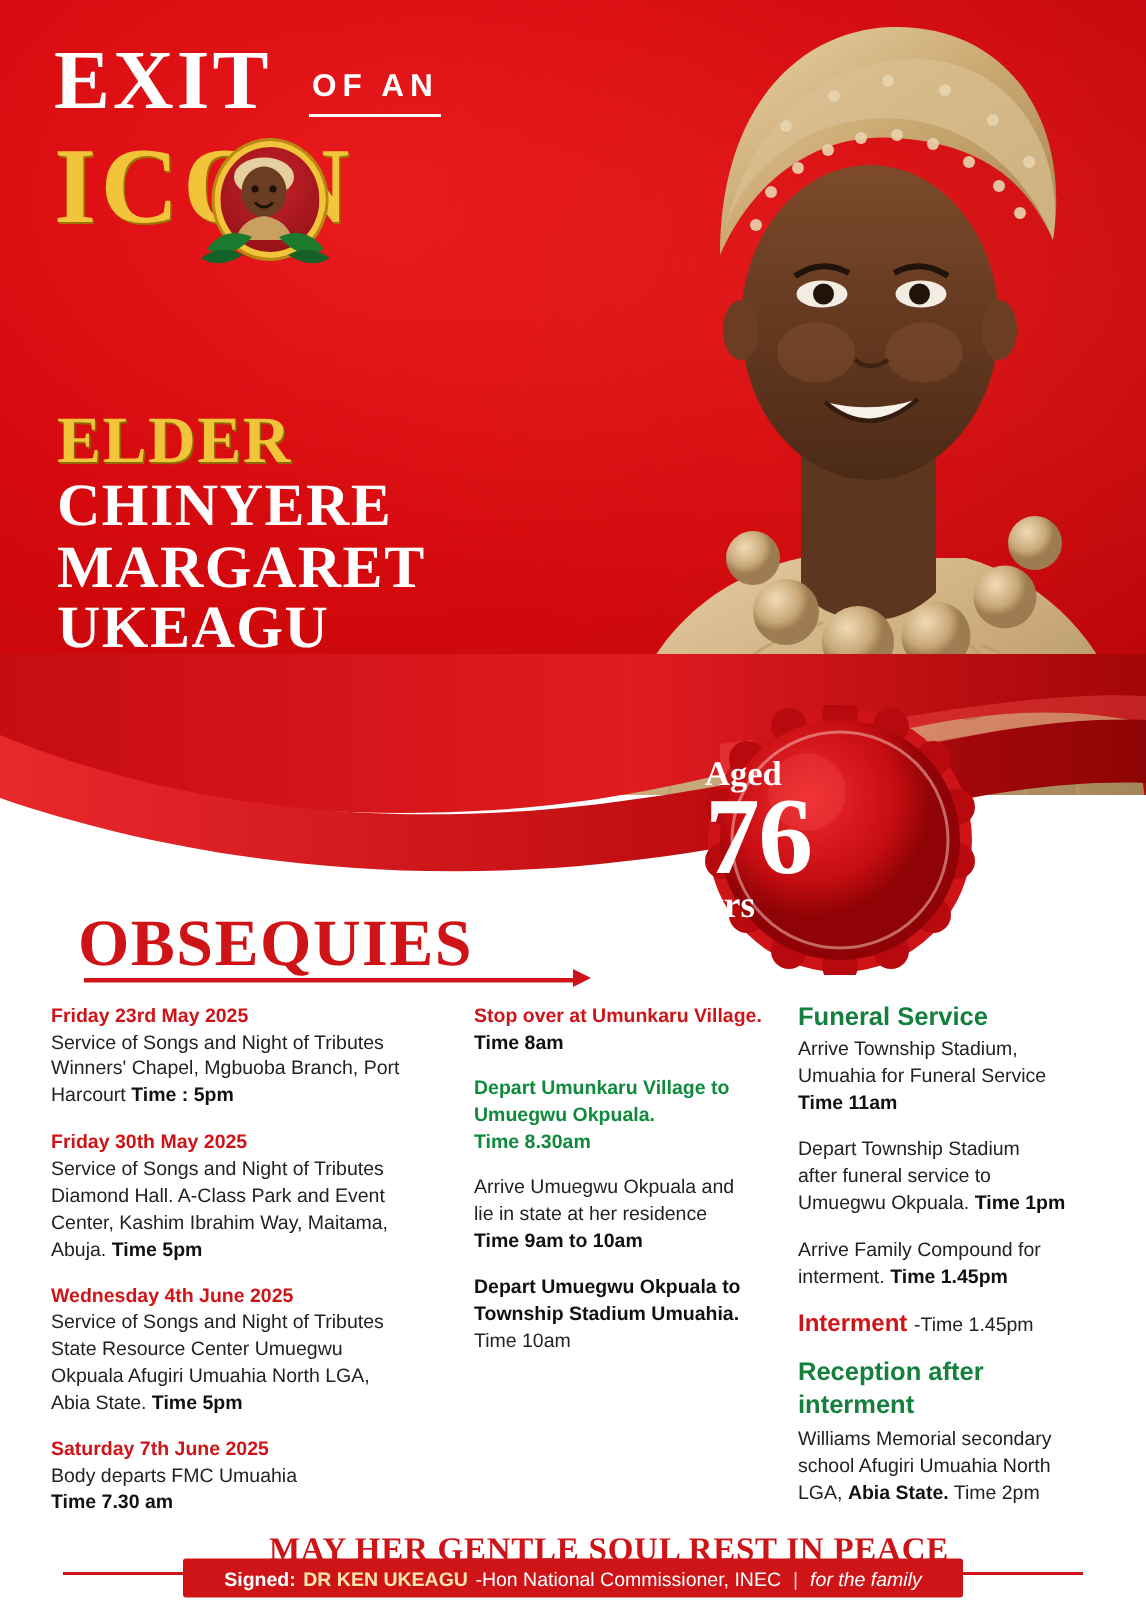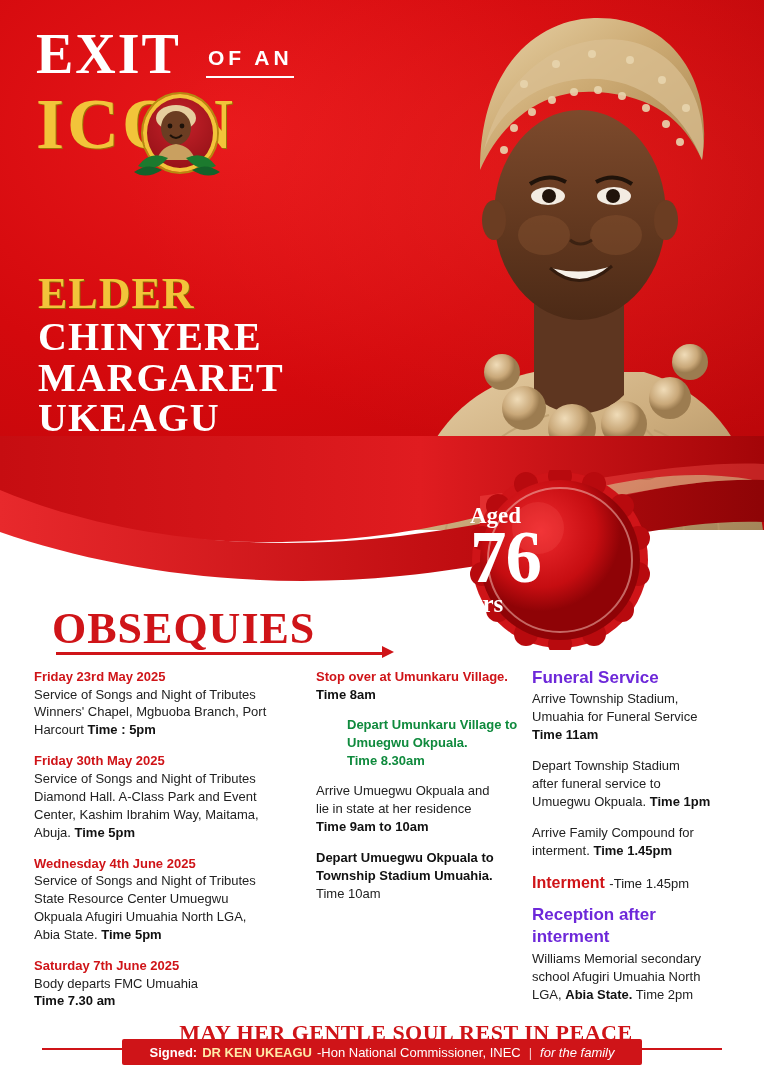--- a/index.html
+++ b/index.html
@@ -242,23 +242,23 @@
     font-size: 13px;
     font-weight: bold;
     line-height: 1.35;
   }
   .evt-body {
     color: #222222;
     font-size: 13px;
     line-height: 1.38;
   }
   .evt-body b { font-weight: bold; color: #111; }
-  .green { color: #0f8a3d; font-weight: bold; margin-left: 31px; }
+  .green { color: #0f8a3d; font-weight: bold; }
   .head-red {
-    color: #6d28d9;
+    color: #15803d;
     font-size: 17px;
     font-weight: bold;
     line-height: 1.2;
     margin-bottom: 2px;
   }
   .head-red-sm {
     color: #cf1418;
     font-size: 16px;
     font-weight: bold;
     line-height: 1.2;

